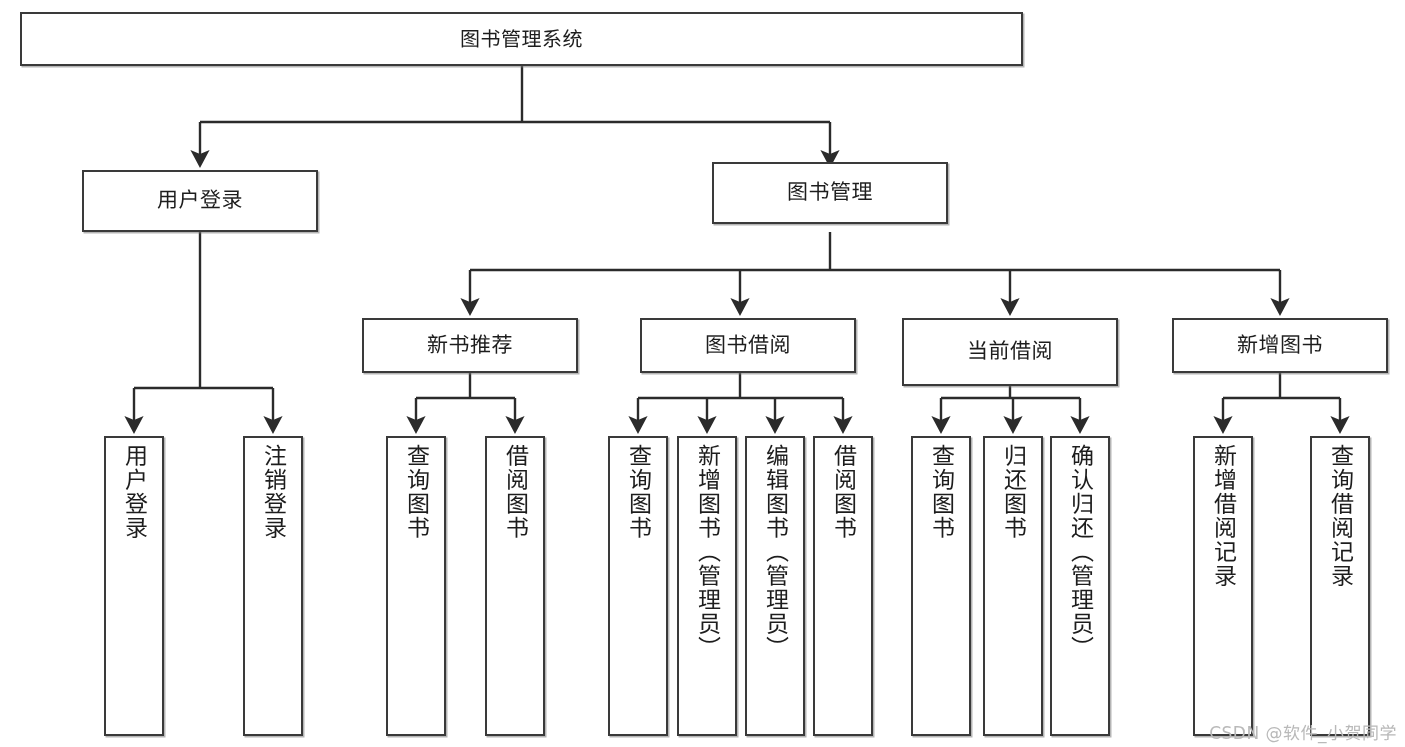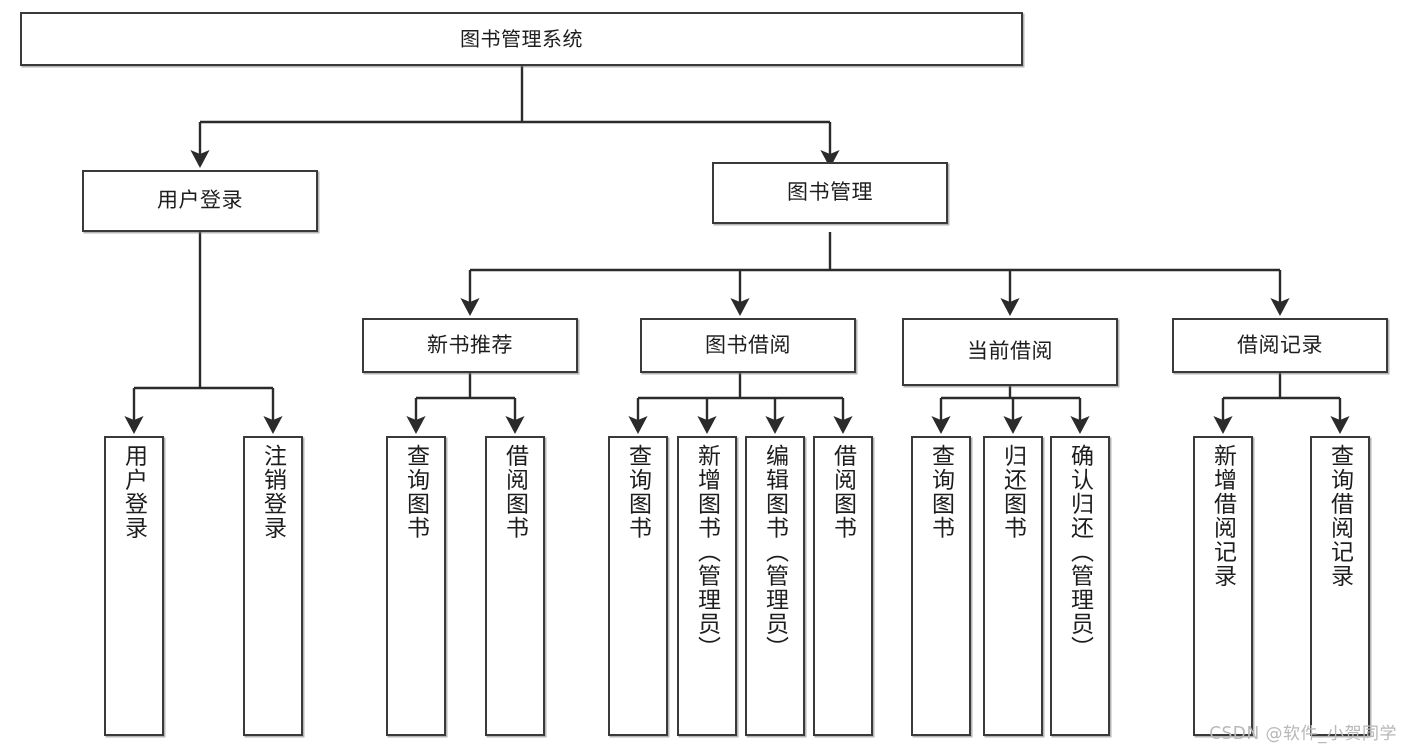--- a/index.html
+++ b/index.html
@@ -142,21 +142,21 @@
       <div class="node h" style="left: 362px; top: 318px; width: 216px; height: 55px;">
         <span class="label">新书推荐</span>
       </div>
       <div class="node h" style="left: 632px; top: 318px; width: 216px; height: 55px; margin-left: 8px;">
         <span class="label">图书借阅</span>
       </div>
       <div class="node h" style="left: 902px; top: 318px; width: 216px; height: 68px;">
         <span class="label">当前借阅</span>
       </div>
       <div class="node h" style="left: 1172px; top: 318px; width: 216px; height: 55px;">
-        <span class="label">借阅记录</span>
+        <span class="label">新增图书</span>
       </div>
       <div class="node v" style="left: 104px; top: 436px; width: 60px; height: 300px;">
         <span class="label">用户登录</span>
       </div>
       <div class="node v" style="left: 243px; top: 436px; width: 60px; height: 300px;">
         <span class="label">注销登录</span>
       </div>
       <div class="node v" style="left: 386px; top: 436px; width: 60px; height: 300px;">
         <span class="label">查询图书</span>
       </div>

